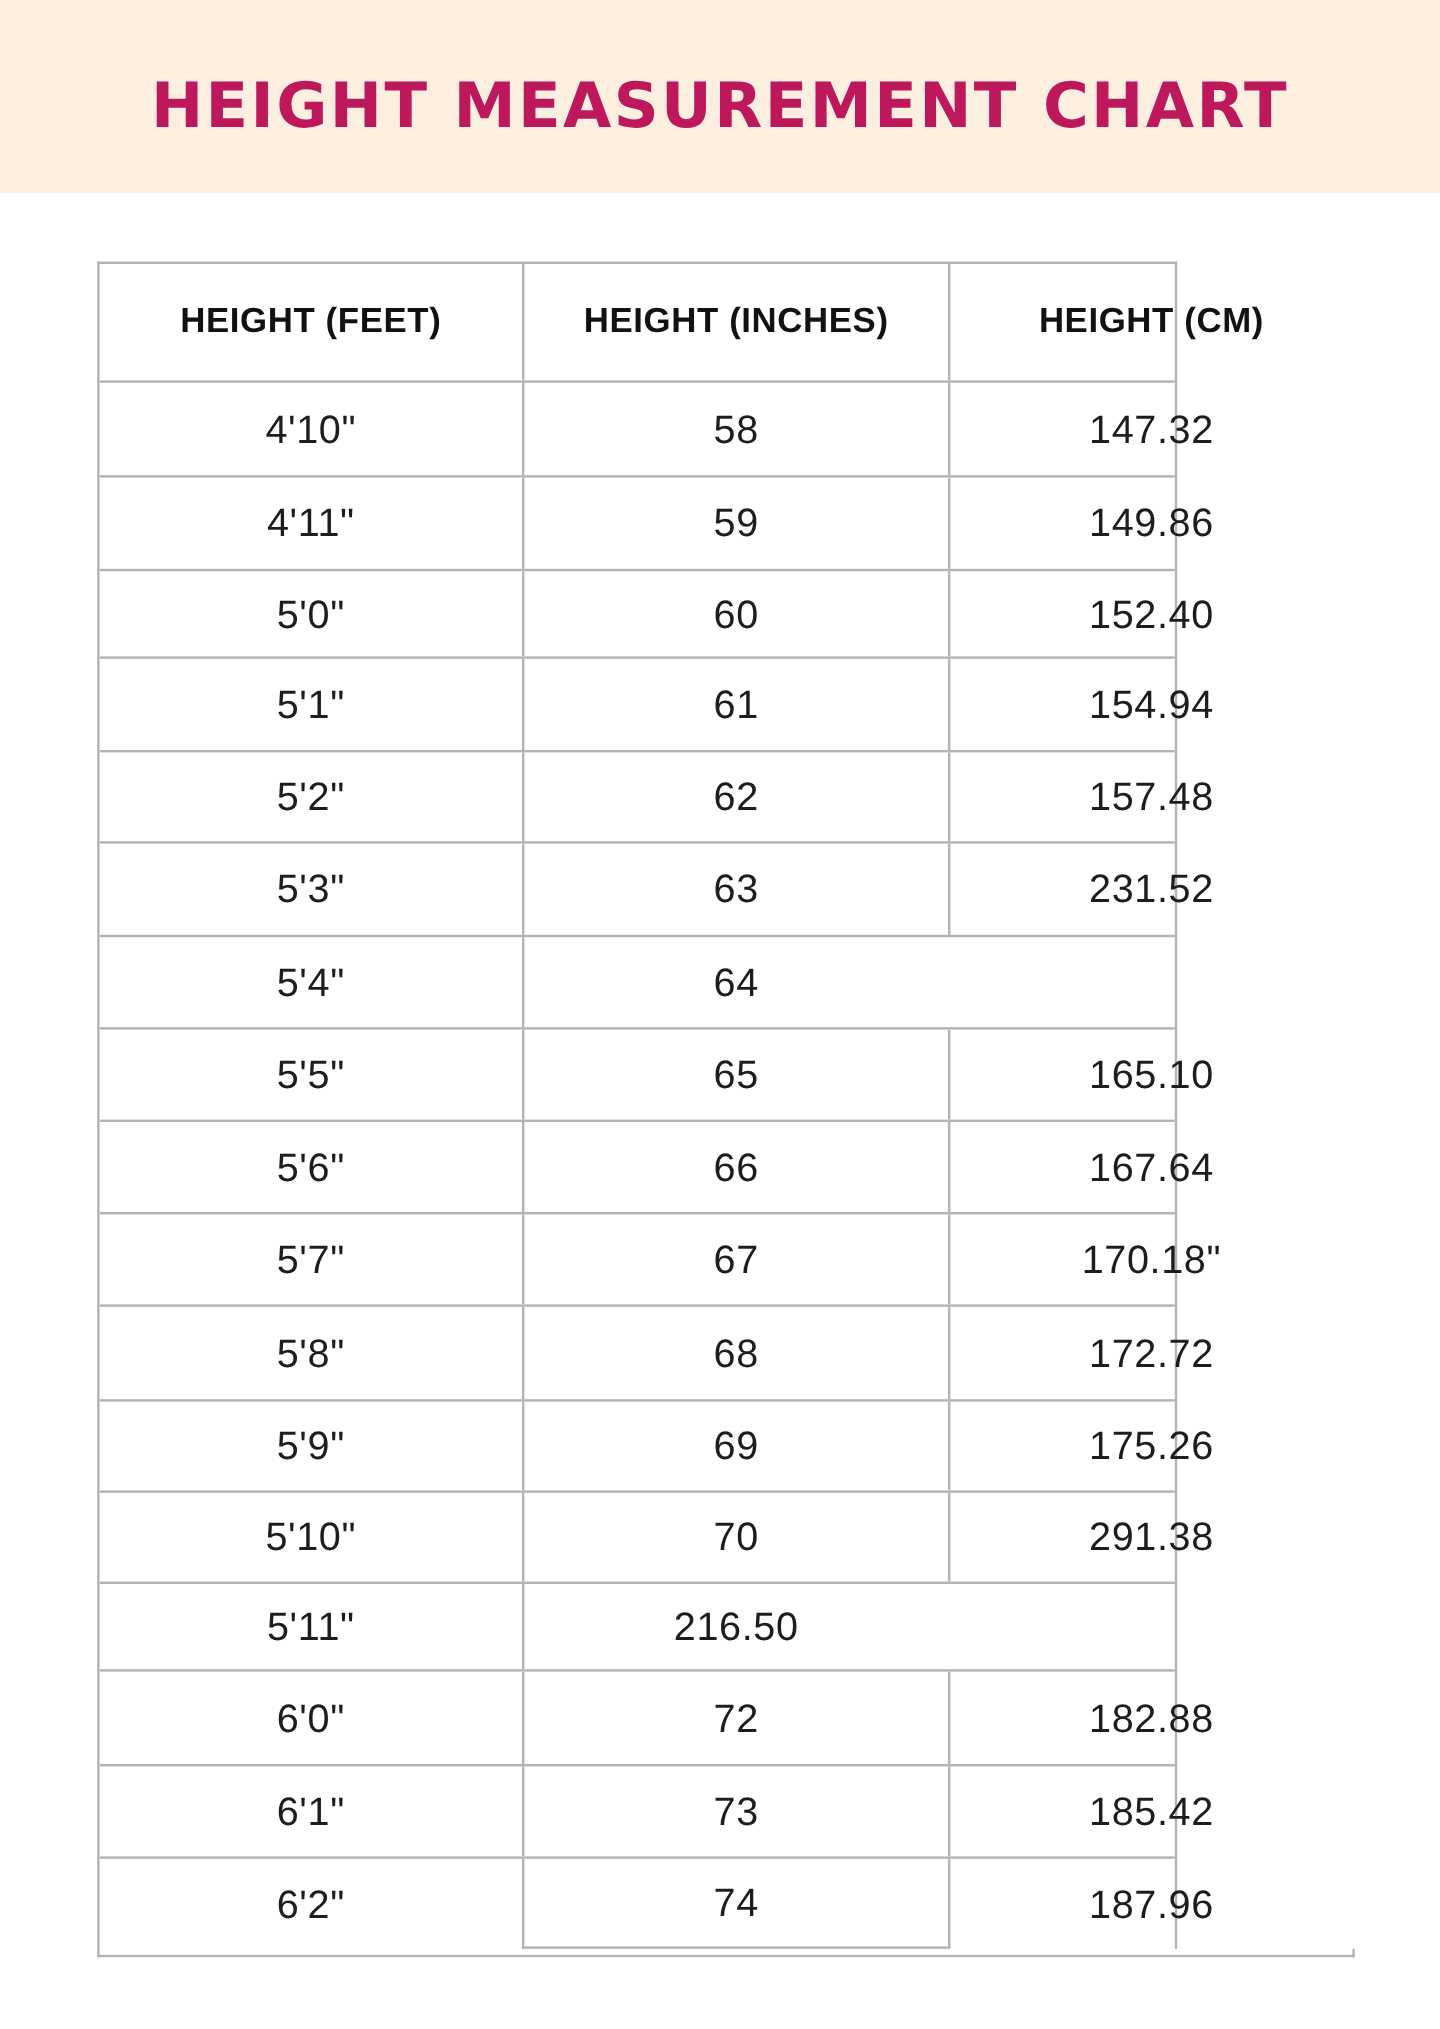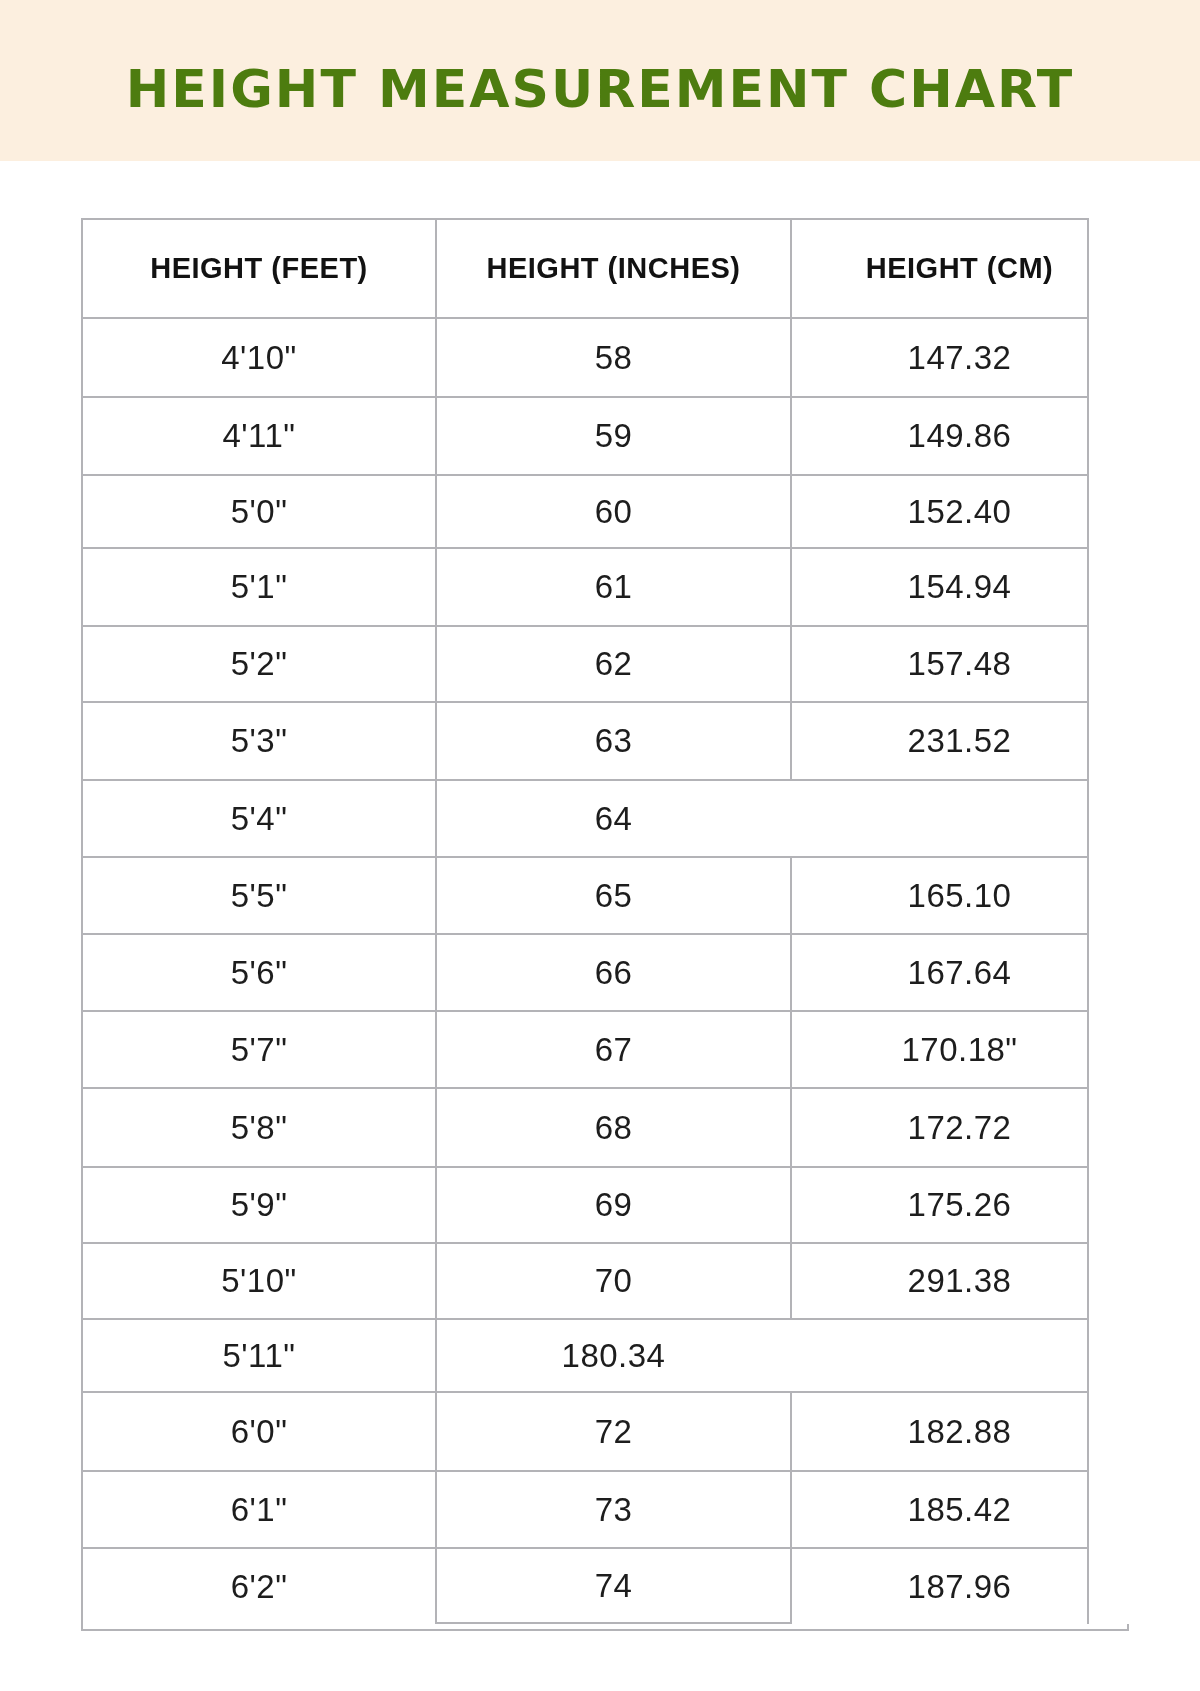--- a/index.html
+++ b/index.html
@@ -19,30 +19,30 @@
     position:absolute; left:0; top:0;
     width:1200px; height:161px;
     background:var(--banner);
     display:flex; align-items:center; justify-content:center;
   }
   .banner h1{
     font-family:"DejaVu Sans", sans-serif;
     font-weight:bold;
     font-size:52px;
     letter-spacing:2px;
-    color:#4d7c0f;
+    color:#be185d;
     padding-top:16px;
     white-space:nowrap;
   }
   .table-wrap{
     position:absolute; left:81px; top:218px;
     width:1048px;
   }
   .grid{
-    width:1008px;
+    width:900px;
     border:2px solid var(--border);
     border-bottom:none;
     background:#fff;
   }
   .t-row{
     display:grid;
     grid-template-columns:352px 355px 337px;
   }
   .t-row:not(:first-child){
     border-top:2px solid var(--border);
@@ -146,21 +146,21 @@
         <div class="t-cell">69</div>
         <div class="t-cell">175.26</div>
       </div>
       <div class="t-row" style="height: 76px;">
         <div class="t-cell">5'10"</div>
         <div class="t-cell">70</div>
         <div class="t-cell">291.38</div>
       </div>
       <div class="t-row" style="height: 73px;">
         <div class="t-cell">5'11"</div>
-        <div class="t-cell">180.34</div>
+        <div class="t-cell">216.50</div>
       </div>
       <div class="t-row" style="height: 79px;">
         <div class="t-cell">6'0"</div>
         <div class="t-cell">72</div>
         <div class="t-cell">182.88</div>
       </div>
       <div class="t-row" style="height: 77px;">
         <div class="t-cell">6'1"</div>
         <div class="t-cell">73</div>
         <div class="t-cell">185.42</div>

